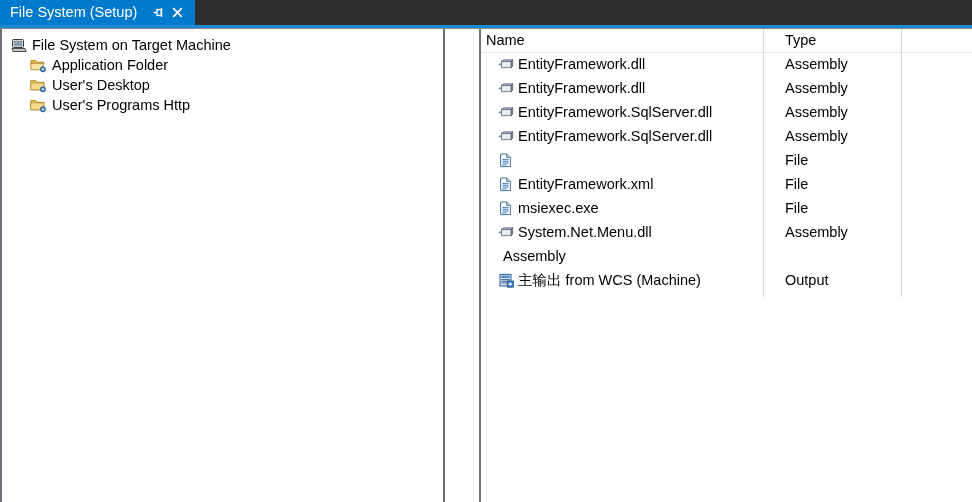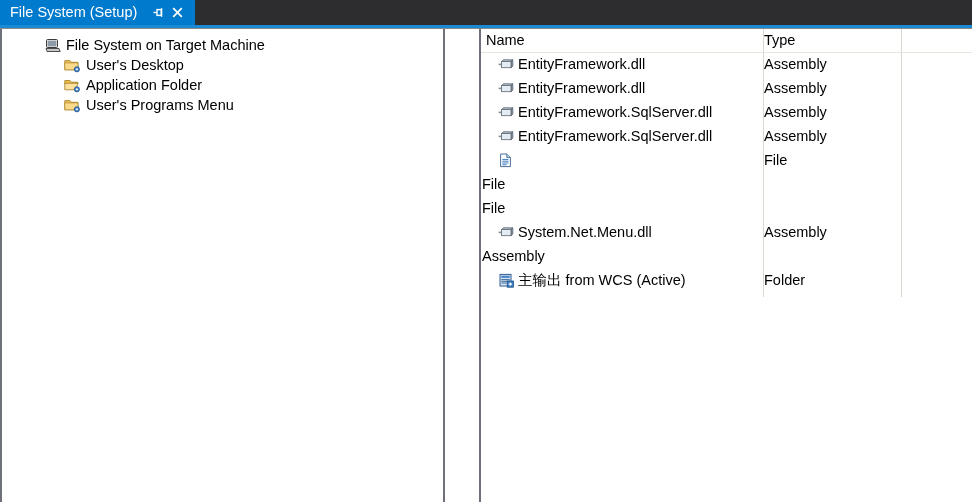--- a/index.html
+++ b/index.html
@@ -116,21 +116,20 @@
     color: #000000;
   }
   .tree-node {
     display: flex;
     align-items: center;
     height: 20px;
     line-height: 20px;
     white-space: nowrap;
     cursor: default;
     user-select: none;
-    margin-left: 34px;
   }
   .tree-node.root  { padding-left: 8px; }
   .tree-node.child { padding-left: 28px; }
   .tree-ico {
     width: 17px; height: 16px;
     margin-right: 5px;
     flex: none;
     display: flex;
     align-items: center;
     justify-content: center;
@@ -171,21 +170,21 @@
     width: 282px;
     box-sizing: border-box;
     padding-left: 17px;
     display: flex;
     align-items: center;
     overflow: hidden;
   }
   .cell-type {
     width: 138px;
     box-sizing: border-box;
-    padding-left: 1px;
+    padding-left: 22px;
     overflow: hidden;
   }
   .row.header .cell-name { padding-left: 5px; }
 
   .li-ico {
     width: 16px; height: 16px;
     margin-right: 4px;
     flex: none;
     display: flex;
     align-items: center;
@@ -261,51 +260,51 @@
             <rect x="2.8" y="2.8" width="8.4" height="5.4" fill="#8e9ba6"></rect>
             <path d="M1 10.5 h13 l1.2 3 H2 z" fill="#c8c8c8" stroke="#3c3c3c" stroke-width="0.9"></path>
           </svg>
         </span>
         <span>File System on Target Machine</span>
       </div>
 
       <div class="tree-node child">
         <span class="tree-ico">
           <svg width="17" height="15" viewBox="0 0 17 15">
-            <path d="M0.8 2.6 h5.2 l1.4 1.7 h6.6 v7.5 H0.8 z" fill="#f0c360" stroke="#a07c20" stroke-width="0.8"></path>
-            <path d="M0.8 4.9 h13.2 v6.9 H0.8 z" fill="#fad98b" stroke="#a07c20" stroke-width="0.6"></path>
-            <circle cx="12.9" cy="11.3" r="2.6" fill="#3a7ec4" stroke="#1f4f86" stroke-width="0.7"></circle>
-            <path d="M11.7 11.3 h2.4 M12.9 10.1 v2.4" stroke="#ffffff" stroke-width="0.9"></path>
-          </svg>
-        </span>
-        <span>User's Desktop</span>
-      </div>
-
-      <div class="tree-node child">
-        <span class="tree-ico">
-          <svg width="17" height="15" viewBox="0 0 17 15">
             <path d="M0.8 2.5 h5.2 l1.4 1.7 h6.4 v1.6 H0.8 z" fill="#f2c14b" stroke="#a07c20" stroke-width="0.8"></path>
             <path d="M0.8 5.2 h13.2 l-2.2 6.6 H0.8 z" fill="#fbe0a0" stroke="#a07c20" stroke-width="0.8"></path>
             <circle cx="12.9" cy="11.3" r="2.6" fill="#3a7ec4" stroke="#1f4f86" stroke-width="0.7"></circle>
             <path d="M11.7 11.3 h2.4 M12.9 10.1 v2.4" stroke="#ffffff" stroke-width="0.9"></path>
           </svg>
         </span>
         <span>Application Folder</span>
       </div>
 
       <div class="tree-node child">
         <span class="tree-ico">
           <svg width="17" height="15" viewBox="0 0 17 15">
             <path d="M0.8 2.6 h5.2 l1.4 1.7 h6.6 v7.5 H0.8 z" fill="#f0c360" stroke="#a07c20" stroke-width="0.8"></path>
             <path d="M0.8 4.9 h13.2 v6.9 H0.8 z" fill="#fad98b" stroke="#a07c20" stroke-width="0.6"></path>
             <circle cx="12.9" cy="11.3" r="2.6" fill="#3a7ec4" stroke="#1f4f86" stroke-width="0.7"></circle>
             <path d="M11.7 11.3 h2.4 M12.9 10.1 v2.4" stroke="#ffffff" stroke-width="0.9"></path>
           </svg>
         </span>
-        <span>User's Programs Menu</span>
+        <span>User's Desktop</span>
+      </div>
+
+      <div class="tree-node child">
+        <span class="tree-ico">
+          <svg width="17" height="15" viewBox="0 0 17 15">
+            <path d="M0.8 2.6 h5.2 l1.4 1.7 h6.6 v7.5 H0.8 z" fill="#f0c360" stroke="#a07c20" stroke-width="0.8"></path>
+            <path d="M0.8 4.9 h13.2 v6.9 H0.8 z" fill="#fad98b" stroke="#a07c20" stroke-width="0.6"></path>
+            <circle cx="12.9" cy="11.3" r="2.6" fill="#3a7ec4" stroke="#1f4f86" stroke-width="0.7"></circle>
+            <path d="M11.7 11.3 h2.4 M12.9 10.1 v2.4" stroke="#ffffff" stroke-width="0.9"></path>
+          </svg>
+        </span>
+        <span>User's Programs Http</span>
       </div>
 
     </div>
   </div>
 
   <div class="splitter"></div>
 
   <div class="pane-right">
     <div class="list">
 
@@ -387,24 +386,44 @@
               <path d="M1.6 1 h6.2 l3.6 3.4 v9.2 H1.6 z" fill="#ffffff" stroke="#4a6f9c" stroke-width="1"></path>
               <path d="M7.8 1 v3.4 h3.6" fill="#cfdcea" stroke="#4a6f9c" stroke-width="1"></path>
               <path d="M3.3 6.4 h6.2 M3.3 8.2 h6.2 M3.3 10 h6.2 M3.3 11.8 h4.2" stroke="#3f7cc4" stroke-width="1"></path>
             </svg>
           </span>
         </div>
         <div class="cell-type">File</div>
       </div>
 
       <div class="row">
+        <div class="cell-name">
+          <span class="li-ico">
+            <svg width="14" height="15" viewBox="0 0 14 15">
+              <path d="M1.6 1 h6.2 l3.6 3.4 v9.2 H1.6 z" fill="#ffffff" stroke="#4a6f9c" stroke-width="1"></path>
+              <path d="M7.8 1 v3.4 h3.6" fill="#cfdcea" stroke="#4a6f9c" stroke-width="1"></path>
+              <path d="M3.3 6.4 h6.2 M3.3 8.2 h6.2 M3.3 10 h6.2 M3.3 11.8 h4.2" stroke="#3f7cc4" stroke-width="1"></path>
+            </svg>
+          </span>
+          <span class="nm">EntityFramework.xml</span>
+        </div>
         <div class="cell-type">File</div>
       </div>
 
       <div class="row">
+        <div class="cell-name">
+          <span class="li-ico">
+            <svg width="14" height="15" viewBox="0 0 14 15">
+              <path d="M1.6 1 h6.2 l3.6 3.4 v9.2 H1.6 z" fill="#ffffff" stroke="#4a6f9c" stroke-width="1"></path>
+              <path d="M7.8 1 v3.4 h3.6" fill="#cfdcea" stroke="#4a6f9c" stroke-width="1"></path>
+              <path d="M3.3 6.4 h6.2 M3.3 8.2 h6.2 M3.3 10 h6.2 M3.3 11.8 h4.2" stroke="#3f7cc4" stroke-width="1"></path>
+            </svg>
+          </span>
+          <span class="nm uline squiggle wide">msiexec.exe</span>
+        </div>
         <div class="cell-type">File</div>
       </div>
 
       <div class="row">
         <div class="cell-name">
           <span class="li-ico">
             <svg width="16" height="14" viewBox="0 0 16 14">
               <path d="M0.6 7.4 h3.2" stroke="#8a8f99" stroke-width="1.6"></path>
               <path d="M3.6 4.4 h9.4 l1.8 -1.6 h-9.4 z" fill="#b9c6d6" stroke="#5a6472" stroke-width="0.8"></path>
               <path d="M13 4.4 l1.8 -1.6 v6.3 l-1.8 1.6 z" fill="#8496ab" stroke="#5a6472" stroke-width="0.8"></path>
@@ -424,21 +443,21 @@
         <div class="cell-name">
           <span class="li-ico">
             <svg width="15" height="15" viewBox="0 0 15 15">
               <rect x="1" y="1.4" width="11" height="11.6" fill="#d9e4f0" stroke="#2e5c94" stroke-width="1"></rect>
               <rect x="2.3" y="2.7" width="8.4" height="2.2" fill="#4a86c8"></rect>
               <path d="M2.3 6.6 h8.4 M2.3 8.3 h8.4 M2.3 10 h5.4" stroke="#2e5c94" stroke-width="0.9"></path>
               <rect x="8.2" y="8" width="6.2" height="6.2" fill="#3a7ec4" stroke="#1f4f86" stroke-width="0.8"></rect>
               <path d="M9.6 11.1 h3.4 M11.3 9.4 v3.4" stroke="#ffffff" stroke-width="1.1"></path>
             </svg>
           </span>
-          <span class="nm uline squiggle wide">主输出 from WCS (Active)</span>
-        </div>
-        <div class="cell-type">Folder</div>
+          <span class="nm uline squiggle wide">主输出 from WCS (Machine)</span>
+        </div>
+        <div class="cell-type">Output</div>
       </div>
 
     </div>
   </div>
 
 </div>
 
 </body></html>

